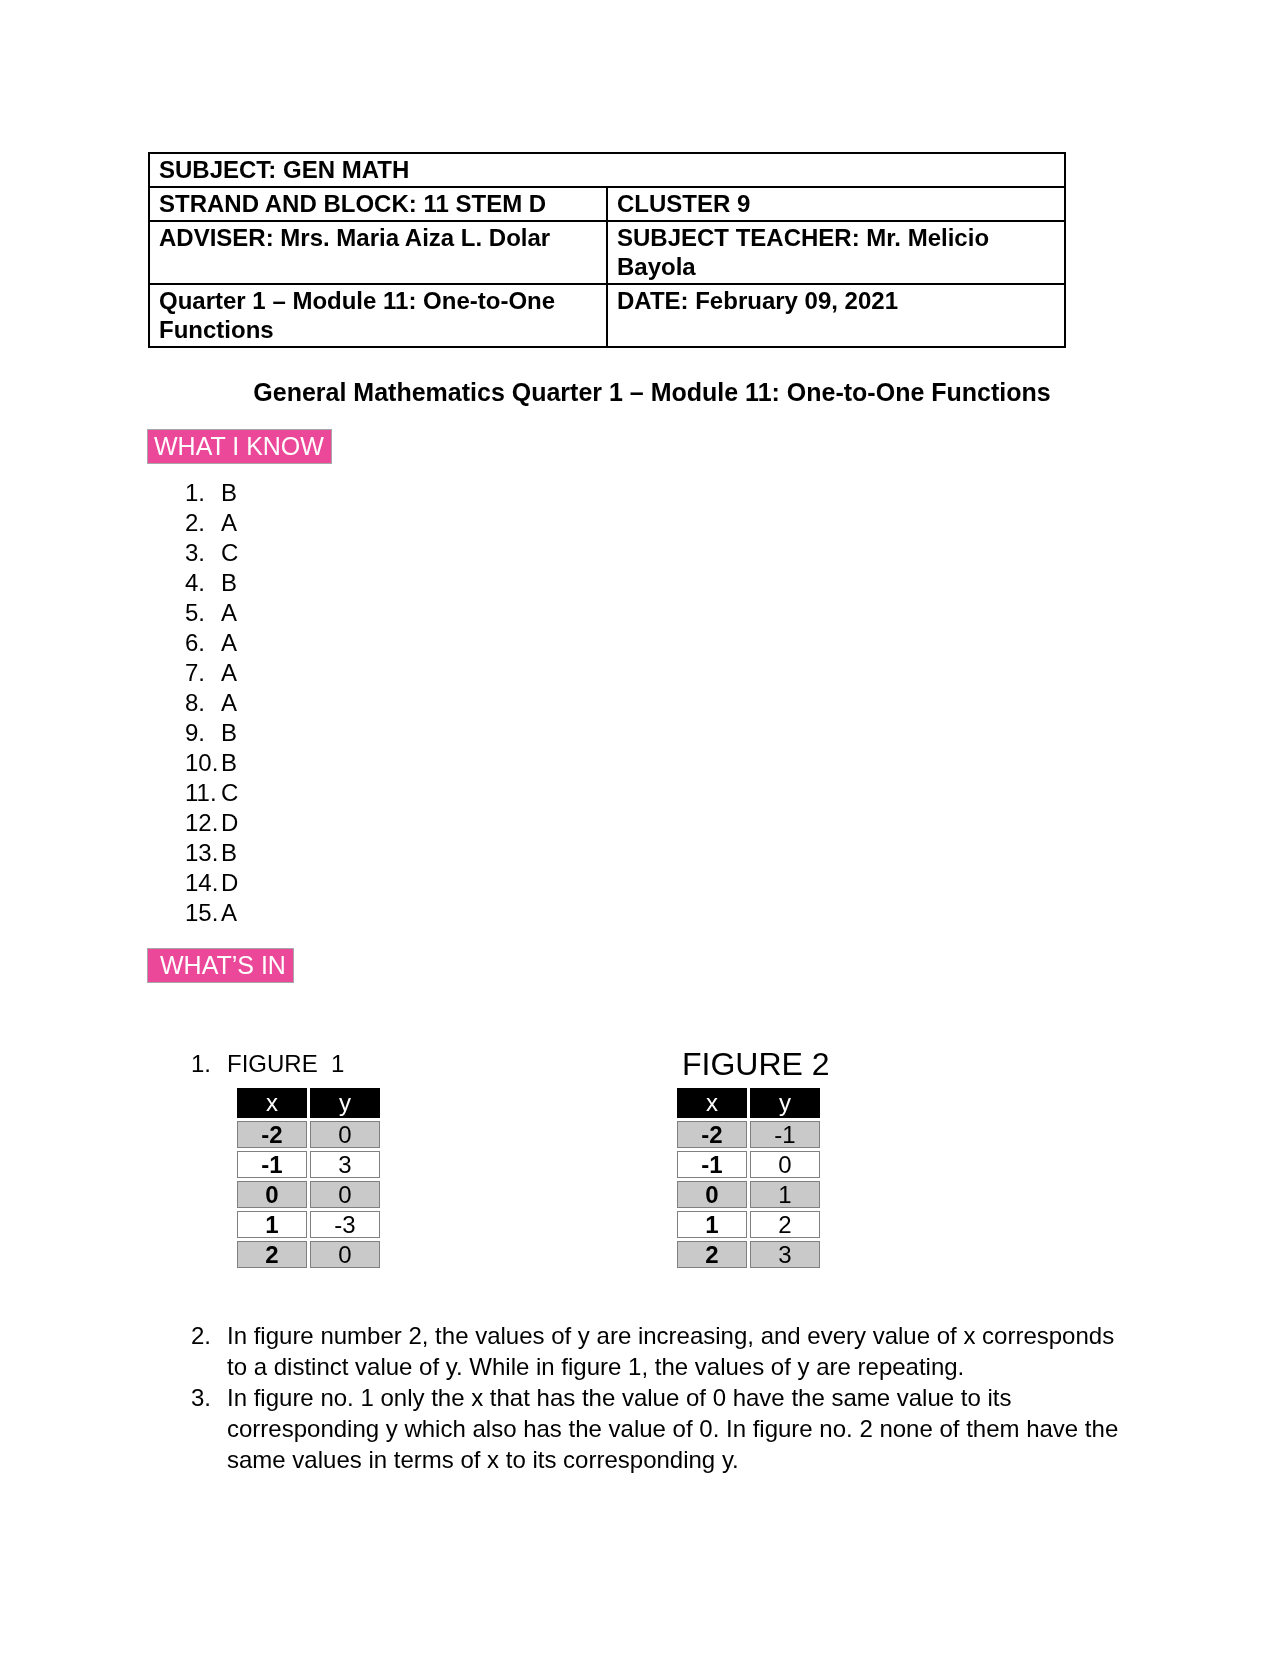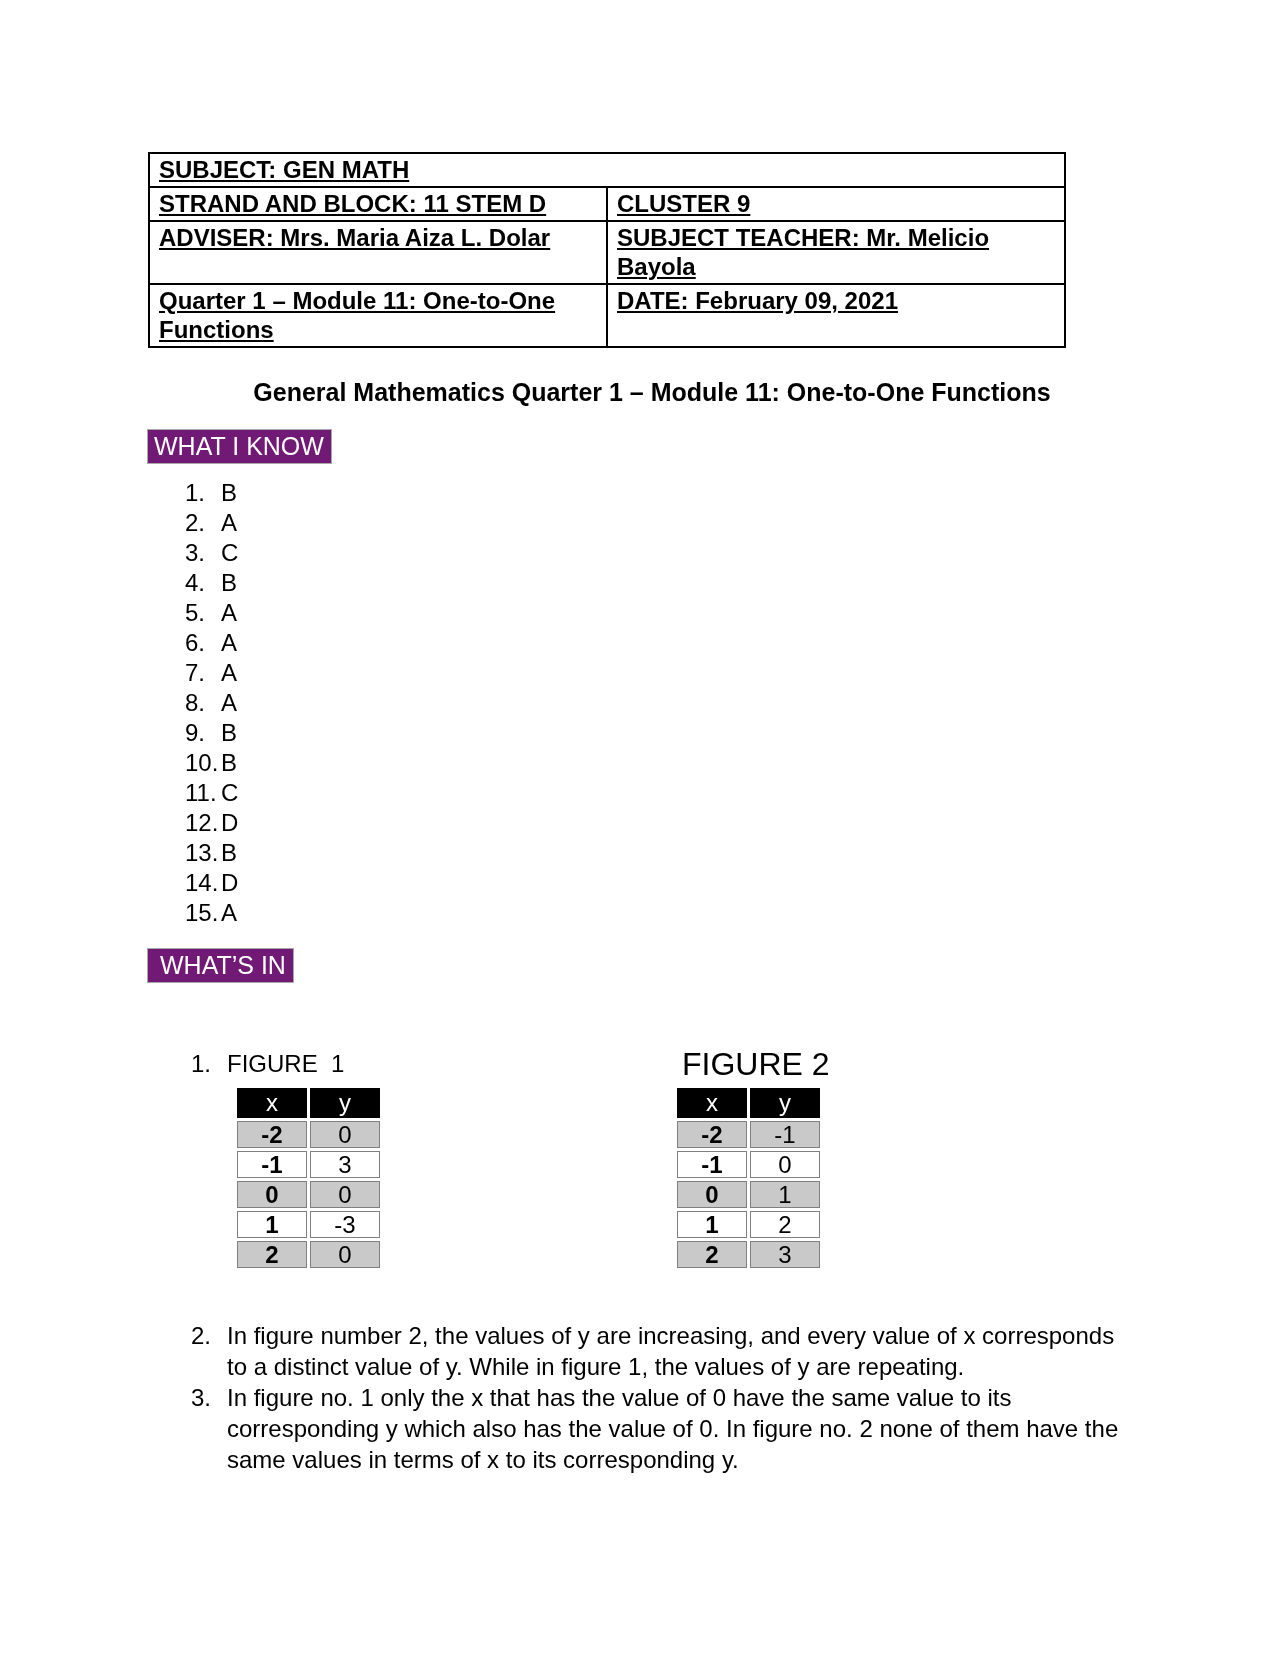--- a/index.html
+++ b/index.html
@@ -12,39 +12,38 @@
 
   
   .header-table{
     position:absolute;left:148px;top:152px;width:918px;
     border-collapse:collapse;table-layout:fixed;
     font-size:24px;font-weight:bold;line-height:29px;
   }
   .header-table td{
     border:2px solid #000;padding:1px 21px 2px 9px;vertical-align:top;
     overflow:hidden;
-    text-decoration:underline;
   }
   .header-table .c1{width:490px;}
   .header-table .c2{width:428px;}
   .header-table tr.r1 td{height:27px;}
   .header-table tr.r2 td{height:27px;}
   .header-table tr.r3 td{height:25px;}
   .header-table tr.r4 td{height:55px;}
   .header-table tr.r5 td{height:57px;}
 
   
   .doc-title{
     position:absolute;left:0;top:378px;width:1280px;text-align:center;
     font-size:25px;font-weight:bold;margin-left:12px;
   }
 
   
   .hl{
-    position:absolute;background:#701a75;color:#fff;
+    position:absolute;background:#ec4899;color:#fff;
     font-size:25px;line-height:28px;padding:2px 7px 3px 6px;
     box-shadow:0 0 0 1px #a8a8a8;
   }
   .hl-know{left:148px;top:430px;}
   .hl-in{left:148px;top:949px;padding-left:12px;}
 
   
   .answers{
     position:absolute;left:185px;top:478px;
     font-size:24px;line-height:30px;

